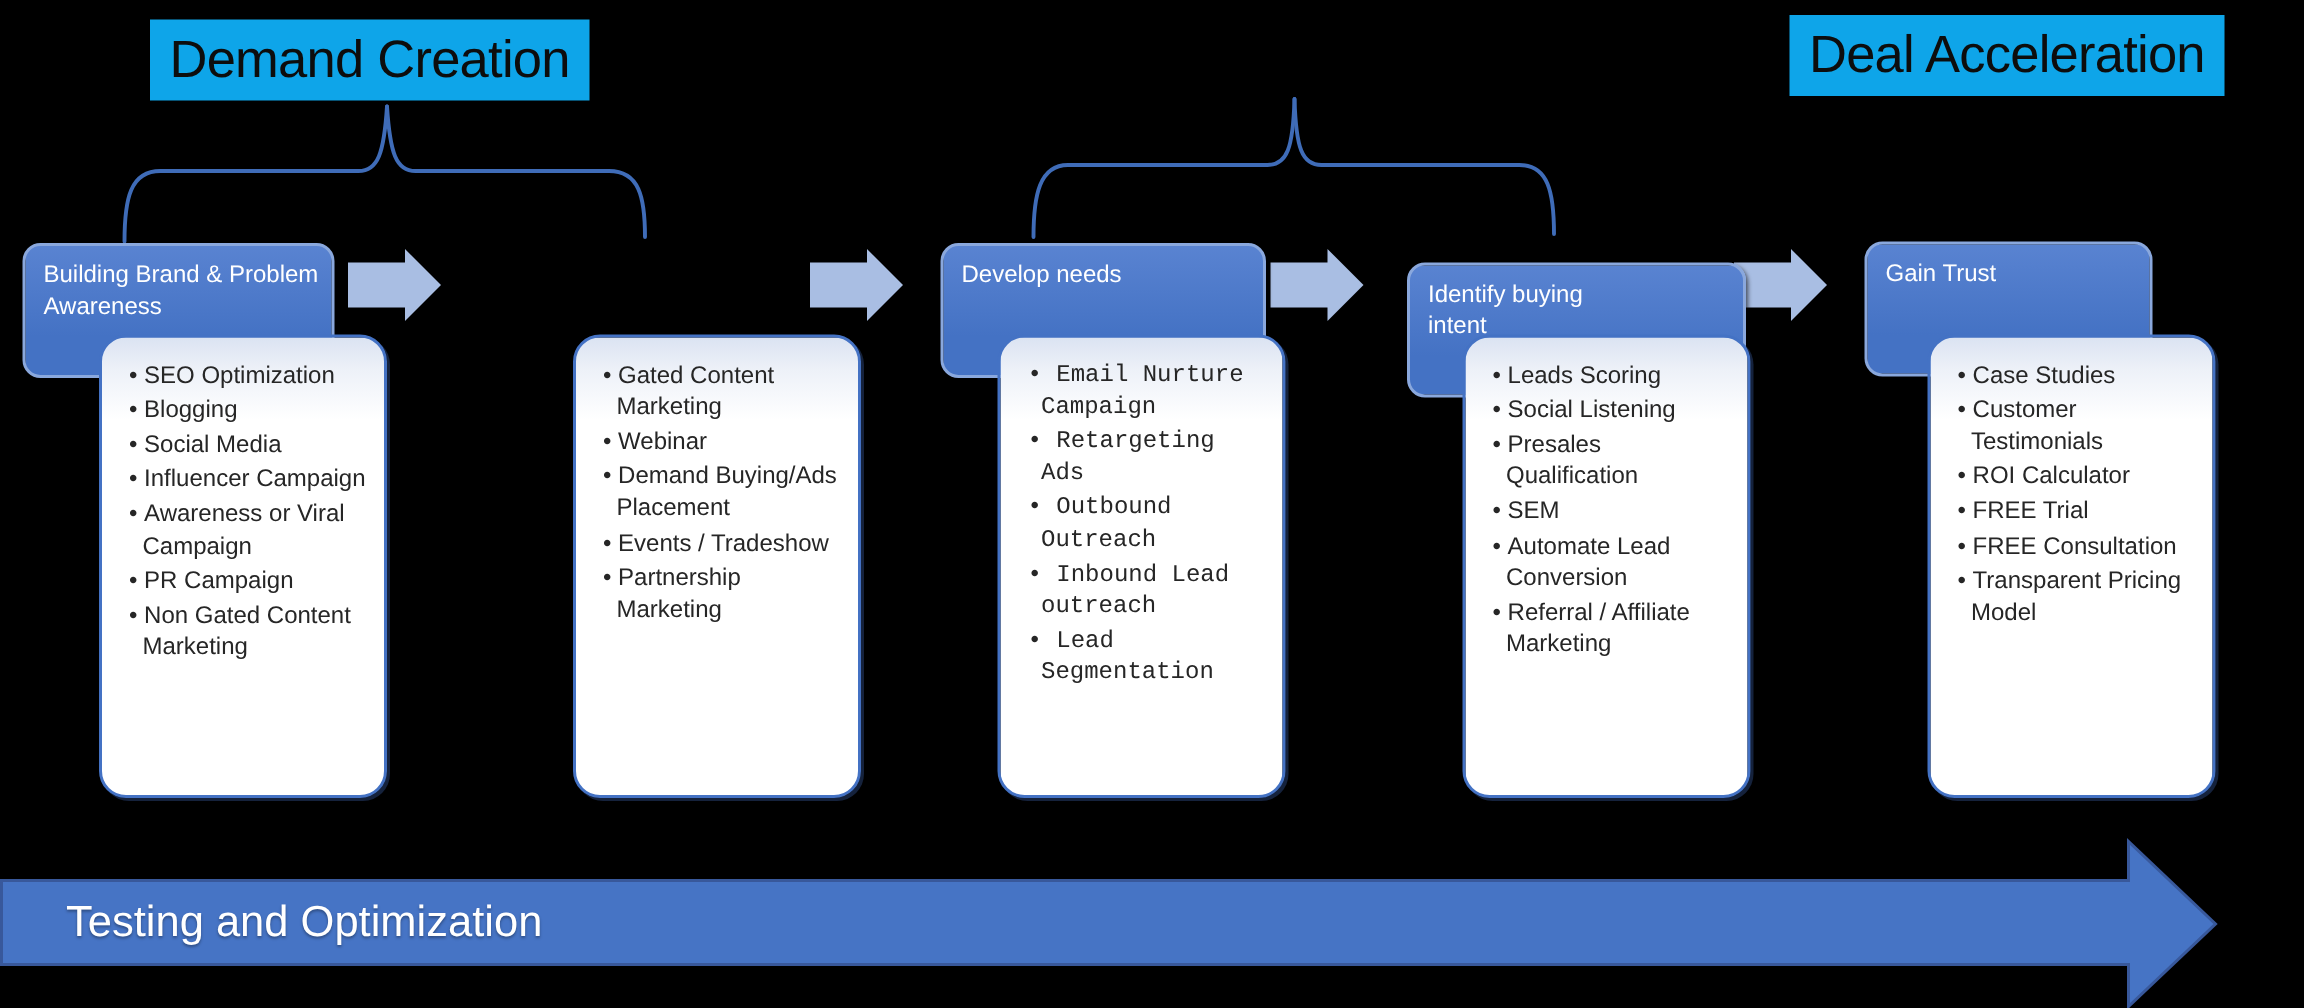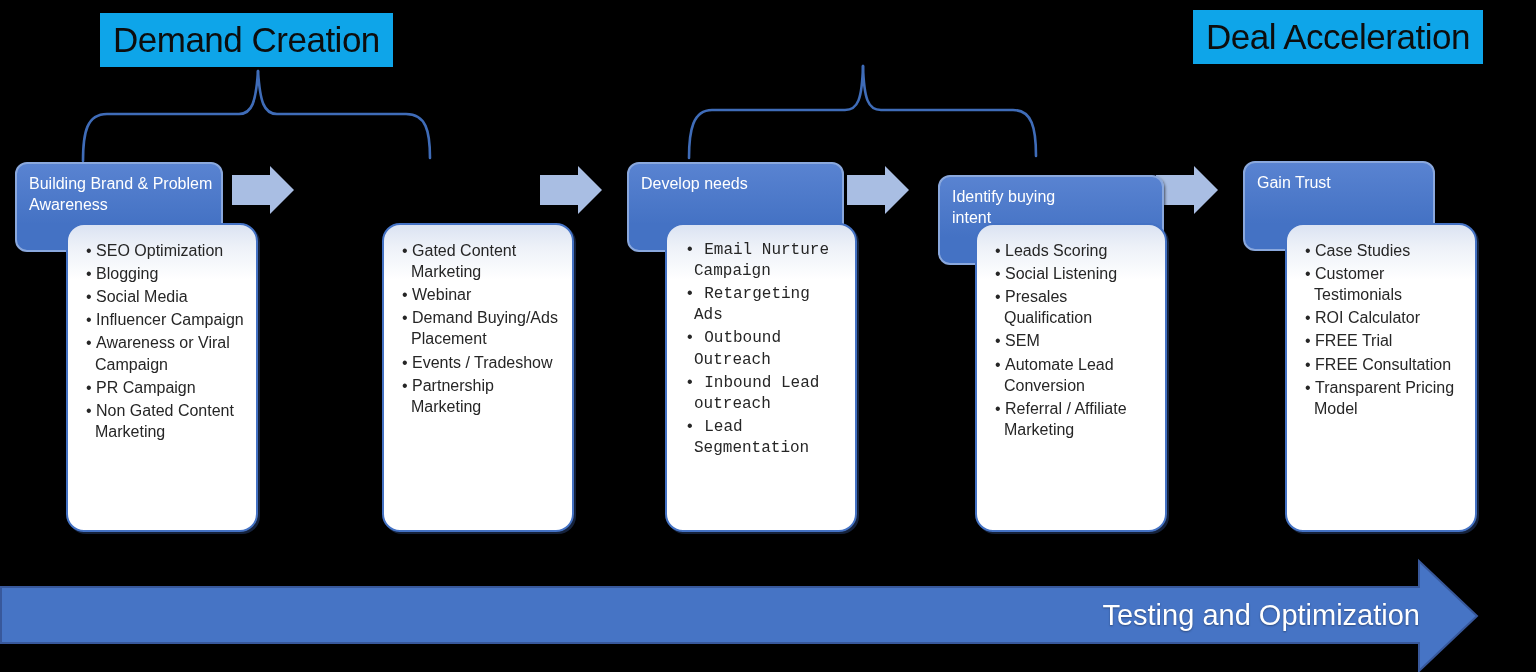--- a/index.html
+++ b/index.html
@@ -34,22 +34,23 @@
     padding:15px 8px 8px 11px;
   }
   .ci {
     font-size:16px; line-height:1.32; color:#262626;
     padding-left:16px; text-indent:-9px; margin-bottom:2px;
   }
   .ci::before { content:"\2022\00a0"; }
 
   .bottom-label {
     position:absolute; z-index:2; left:0; top:588px; width:1420px; height:54px;
-    text-align:right; color:#ffffff; font-size:29px; line-height:54px;
+    text-align:left; color:#ffffff; font-size:29px; line-height:54px;
     text-shadow:0 1px 2px rgba(0,0,0,0.35);
+    padding-left:44px;
   }
 </style>
 </head>
 <body>
 
 <div id="stage-canvas">
 
   <svg class="overlay" width="1536" height="672" viewBox="0 0 1536 672">
 
     <g fill="none" stroke="#3f6cb8" stroke-width="2.6" stroke-linecap="round">

